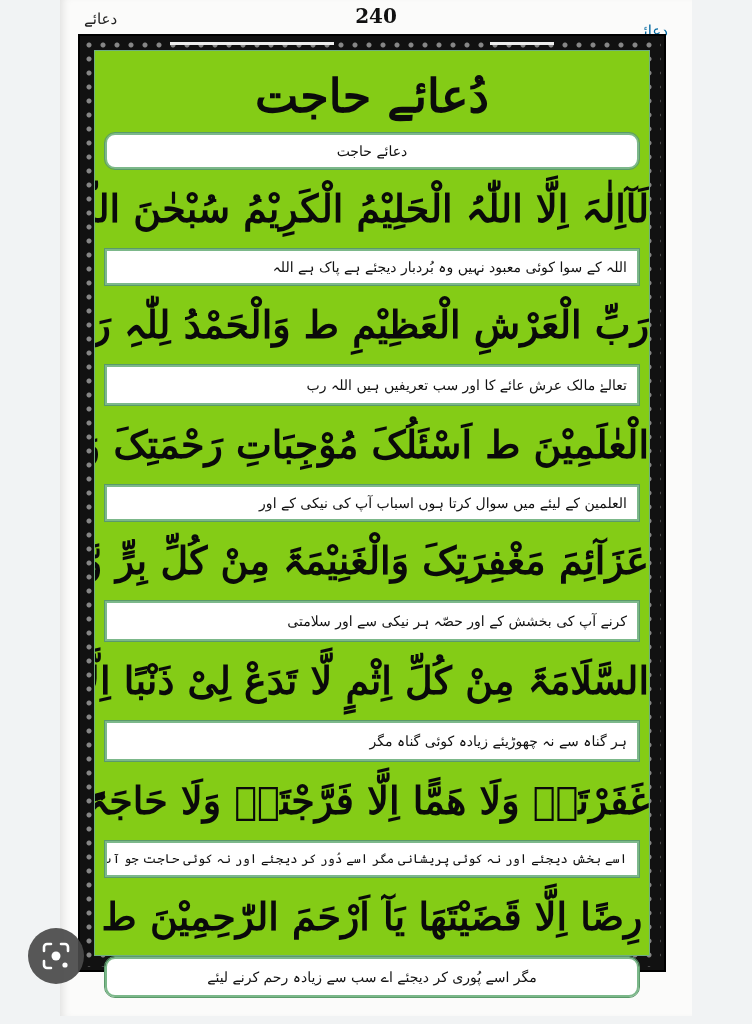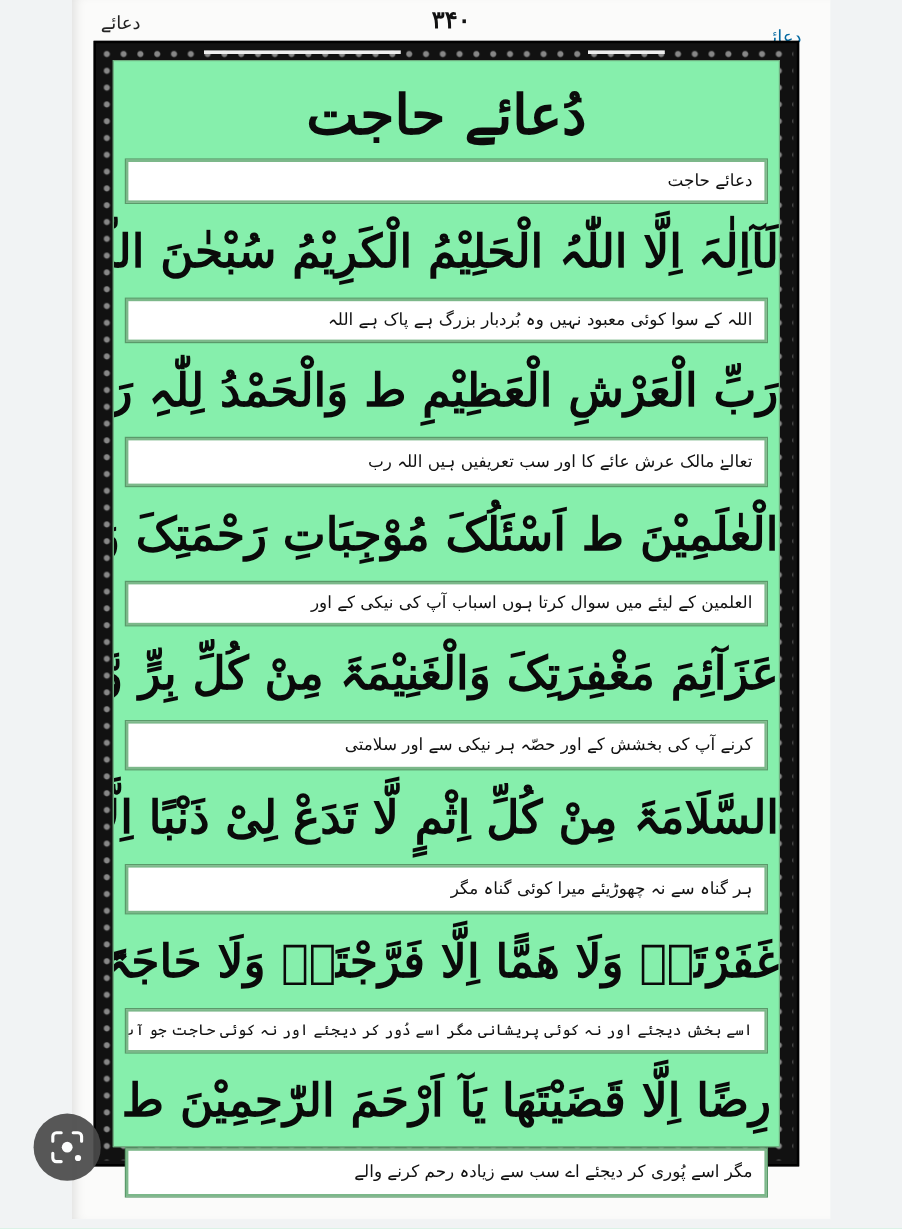--- a/index.html
+++ b/index.html
@@ -32,42 +32,42 @@
     content: ""; position: absolute; inset: 3px;
     background:
       radial-gradient(circle at 6px 6px, #e8e8e8 2px, transparent 3px) 0 0/14px 14px;
     opacity: 0.55;
   }
   .band {
     position: absolute; height: 3px; background: #eee;
   }
   .green {
     position: absolute; left: 14px; top: 14px; right: 14px; bottom: 14px;
-    background: #86efac;
+    background: #84cc16;
     border: 1px solid #6fae80;
   }
   .title {
     text-align: center; direction: rtl;
     font-family: "DejaVu Serif", serif;
     font-size: 46px; font-weight: bold; color: #0b0b0b;
     margin-top: 8px; height: 74px; line-height: 74px;
   }
   .trans-box {
     margin: 0 10px;
     background: #ffffff;
     border: 2px solid #7cb88a;
     outline: 1px solid #5a9a6a;
     height: 32px; line-height: 32px;
     direction: rtl; text-align: justify;
     font-family: "DejaVu Serif", serif;
     font-size: 14px; color: #111;
     padding: 0 10px;
     overflow: hidden; white-space: nowrap;
   }
-  .trans-box.center { text-align: right; }
+  .trans-box.center { text-align: center; border-radius: 10px; }
   .trans-box.tall { height: 36px; line-height: 36px; }
   .arabic {
     direction: rtl; text-align: center;
     font-family: "DejaVu Serif", serif;
     font-size: 38px; font-weight: bold; color: #0a0a0a;
     height: 80px; line-height: 80px;
     white-space: nowrap; overflow: hidden;
     letter-spacing: 1px;
   }
   .lens {
@@ -75,55 +75,55 @@
     border-radius: 50%; background: #4a4a4a; opacity: 0.92;
     display: flex; align-items: center; justify-content: center;
   }
 </style>
 </head>
 <body>
 
 <div class="page">
   <div class="running-head">
     <span class="rh-right">دعائے</span>
-    <span class="rh-num">۳۴۰</span>
+    <span class="rh-num">240</span>
     <span class="rh-left">دعائے</span>
   </div>
 
   <div class="frame">
     <div class="band" style="left:90px;right:330px;top:6px;"></div>
     <div class="band" style="left:410px;right:110px;top:6px;"></div>
     <div class="band" style="left:90px;right:330px;bottom:6px;"></div>
     <div class="band" style="left:410px;right:110px;bottom:6px;"></div>
 
     <div class="green">
       <div class="title">دُعائے حاجت</div>
 
       <div class="trans-box center">دعائے حاجت</div>
 
       <div class="arabic">لَآاِلٰہَ اِلَّا اللّٰہُ الْحَلِیْمُ الْکَرِیْمُ سُبْحٰنَ اللّٰہِ</div>
-      <div class="trans-box">اللہ کے سوا کوئی معبود نہیں وہ بُردبار بزرگ ہے پاک ہے اللہ</div>
+      <div class="trans-box">اللہ کے سوا کوئی معبود نہیں وہ بُردبار دیجئے ہے پاک ہے اللہ</div>
 
       <div class="arabic">رَبِّ الْعَرْشِ الْعَظِیْمِ ط وَالْحَمْدُ لِلّٰہِ رَبِّ</div>
       <div class="trans-box tall">تعالےٰ مالک عرش عائے کا اور سب تعریفیں ہیں اللہ رب</div>
 
       <div class="arabic">الْعٰلَمِیْنَ ط اَسْئَلُکَ مُوْجِبَاتِ رَحْمَتِکَ وَ</div>
       <div class="trans-box">العلمین کے لیئے میں سوال کرتا ہوں اسباب آپ کی نیکی کے اور</div>
 
       <div class="arabic">عَزَآئِمَ مَغْفِرَتِکَ وَالْغَنِیْمَۃَ مِنْ کُلِّ بِرٍّ وَّ</div>
       <div class="trans-box tall">کرنے آپ کی بخشش کے اور حصّہ ہر نیکی سے اور سلامتی</div>
 
       <div class="arabic">السَّلَامَۃَ مِنْ کُلِّ اِثْمٍ لَّا تَدَعْ لِیْ ذَنْبًا اِلَّا</div>
-      <div class="trans-box tall">ہر گناہ سے نہ چھوڑیئے میرا کوئی گناہ مگر</div>
+      <div class="trans-box tall">ہر گناہ سے نہ چھوڑیئے زیادہ کوئی گناہ مگر</div>
 
       <div class="arabic">غَفَرْتَہٗ وَلَا ھَمًّا اِلَّا فَرَّجْتَہٗ وَلَا حَاجَۃً ھِیَ لَکَ</div>
       <div class="trans-box" style="font-size:12.5px;">اسے بخش دیجئے اور نہ کوئی پریشانی مگر اسے دُور کر دیجئے اور نہ کوئی حاجت جو آپ کی پسندیدہ ہو</div>
 
       <div class="arabic">رِضًا اِلَّا قَضَیْتَھَا یَآ اَرْحَمَ الرّٰحِمِیْنَ ط</div>
-      <div class="trans-box center tall">مگر اسے پُوری کر دیجئے اے سب سے زیادہ رحم کرنے والے</div>
+      <div class="trans-box center tall">مگر اسے پُوری کر دیجئے اے سب سے زیادہ رحم کرنے لیئے</div>
     </div>
   </div>
 </div>
 
 <div class="lens">
   <svg width="30" height="30" viewBox="0 0 30 30">
     <path d="M3 10 V6 a3 3 0 0 1 3-3 h4" fill="none" stroke="#fff" stroke-width="2.6" stroke-linecap="round"></path>
     <path d="M20 3 h4 a3 3 0 0 1 3 3 v4" fill="none" stroke="#fff" stroke-width="2.6" stroke-linecap="round"></path>
     <path d="M3 20 v4 a3 3 0 0 0 3 3 h4" fill="none" stroke="#fff" stroke-width="2.6" stroke-linecap="round"></path>
     <circle cx="15" cy="15" r="4.5" fill="#fff"></circle>

